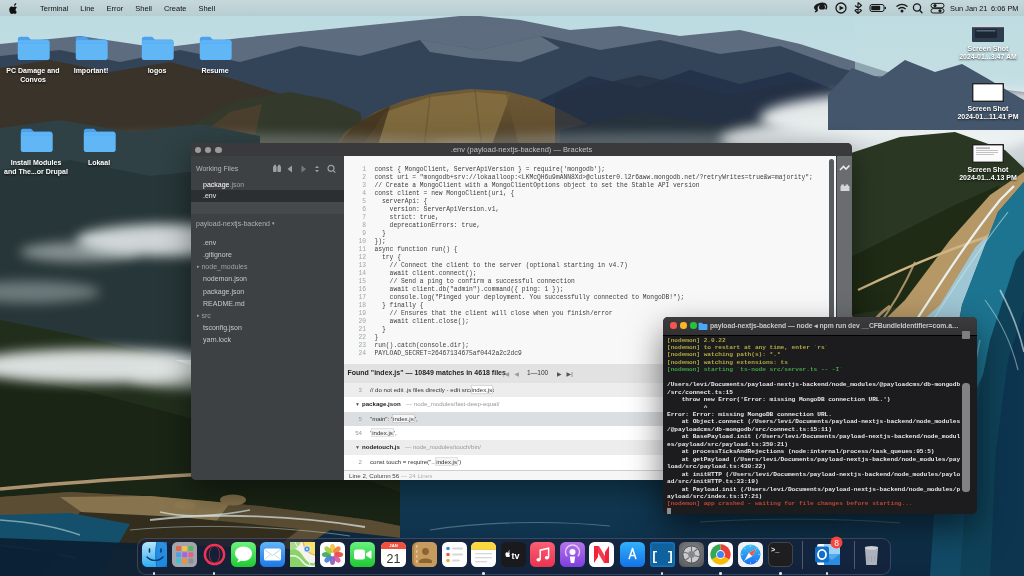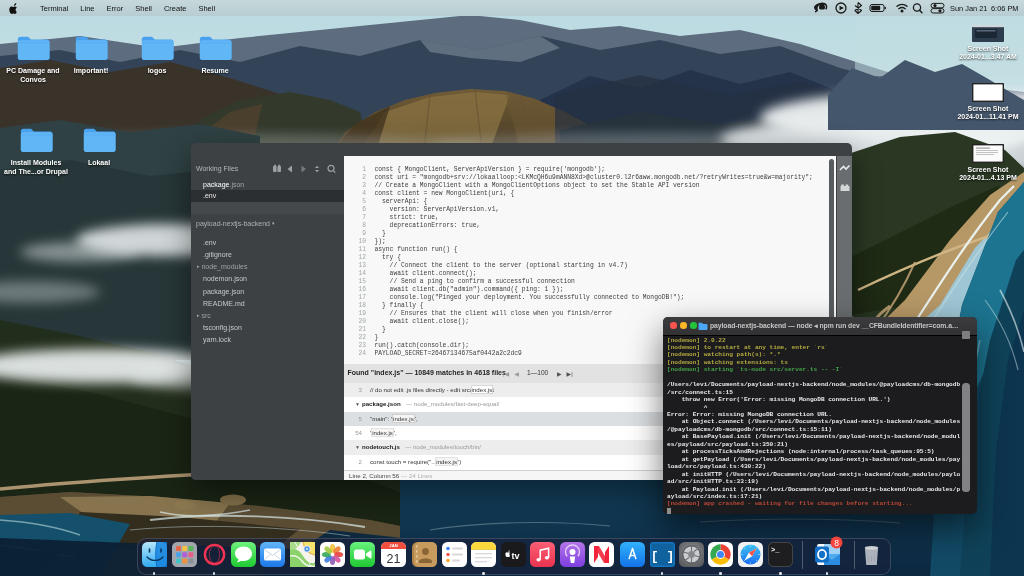--- a/index.html
+++ b/index.html
@@ -245,20 +245,26 @@
       <rect x="20" y="3.5" width="14" height="1.2" fill="#999"></rect>
       <rect x="20" y="6" width="22" height="0.9" fill="#bbb"></rect>
       <rect x="20" y="8" width="22" height="0.9" fill="#bbb"></rect>
       <rect x="20" y="10" width="18" height="0.9" fill="#bbb"></rect>
     </svg>
   <div class="lbl">Screen Shot<br>2024-01...4.13 PM</div>
 </div>
 
 
 <div id="bw" class="abs">
+  <div id="bw-title" class="abs">
+      <div class="t">.env (payload-nextjs-backend) — Brackets</div>
+    <div class="dot" style="left:3.5px;background:#9b9b9b"></div>
+    <div class="dot" style="left:13.5px;background:#9b9b9b"></div>
+    <div class="dot" style="left:24px;background:#9b9b9b"></div>
+  </div>
   <div id="bw-side" class="abs">
     <div class="abs" style="left:5px;top:8.5px;color:#b4b8ba">Working Files</div>
     <svg class="abs" style="left:80px;top:8px" width="70" height="10" viewBox="0 0 70 10">
       <g fill="#9aa0a3">
         <rect x="2" y="2" width="3.6" height="6" rx="1"></rect>
           <rect x="6.4" y="2" width="3.6" height="6" rx="1"></rect>
           <rect x="3" y="0.8" width="2" height="2"></rect>
           <rect x="7.2" y="0.8" width="2" height="2"></rect>
         <path d="M21,1.5 L16.5,5 L21,8.5 Z"></path>
         <path d="M30.5,1.5 L35,5 L30.5,8.5 Z" opacity="0.6"></path>

